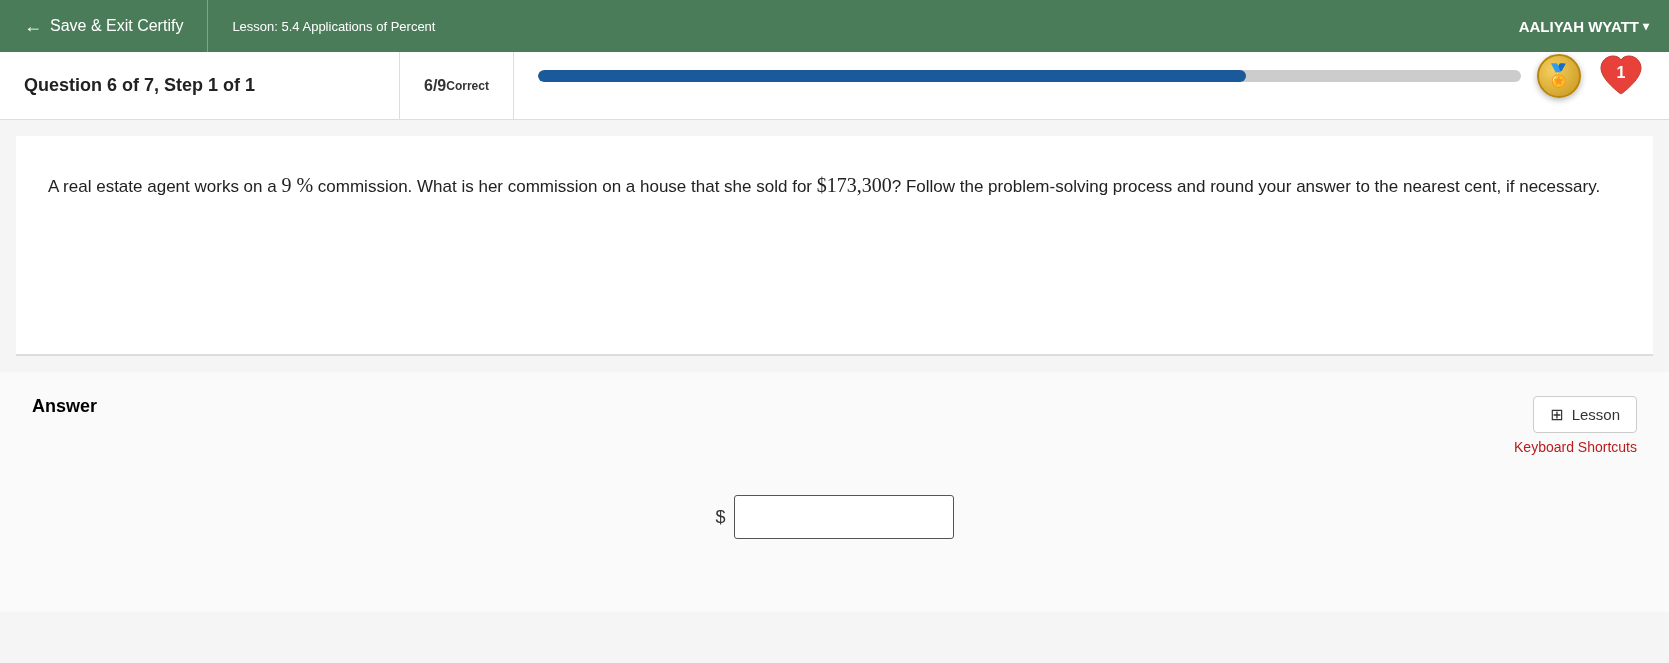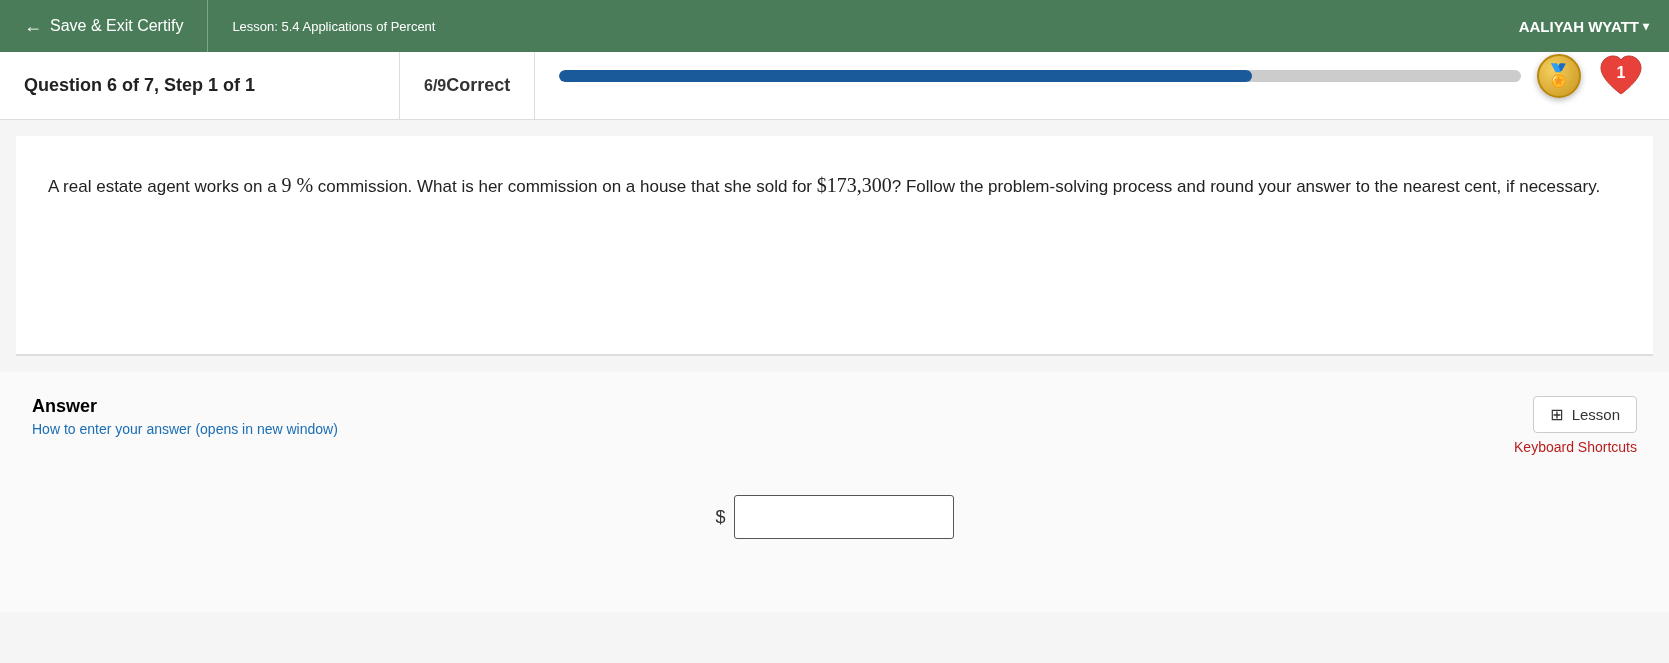--- a/index.html
+++ b/index.html
@@ -79,21 +79,21 @@
       border-right: 1px solid #ddd;
       height: 100%;
       min-width: 100px;
     }
     .score-fraction {
       font-size: 16px;
       font-weight: 600;
       color: #333;
     }
     .score-label {
-      font-size: 18px;
+      font-size: 12px;
       color: #333;
       font-weight: 600;
     }
     .question-progress {
       display: flex;
       align-items: center;
       padding: 0 24px;
       flex: 1;
       gap: 16px;
     }
@@ -271,21 +271,20 @@
     <span class="math-inline">9 %</span>
     <span>commission.  What is her commission on a house that she sold for</span>
     <span class="math-inline">$173,300</span><span>?  Follow the problem-solving process and round your answer to the nearest cent, if necessary.</span>
   </p>
 </div>
 
 <div class="answer-section">
   <div class="answer-header">
     <div>
       <div class="answer-label">Answer</div>
-      <a class="answer-help-link">How to enter your answer (opens in new window)</a>
     </div>
     <div class="keypad-area">
       <button class="keypad-button">
         <span style="font-size:16px;">⊞</span>
         <span>Lesson</span>
       </button>
       <a class="keyboard-shortcuts-link">Keyboard Shortcuts</a>
     </div>
   </div>
 

